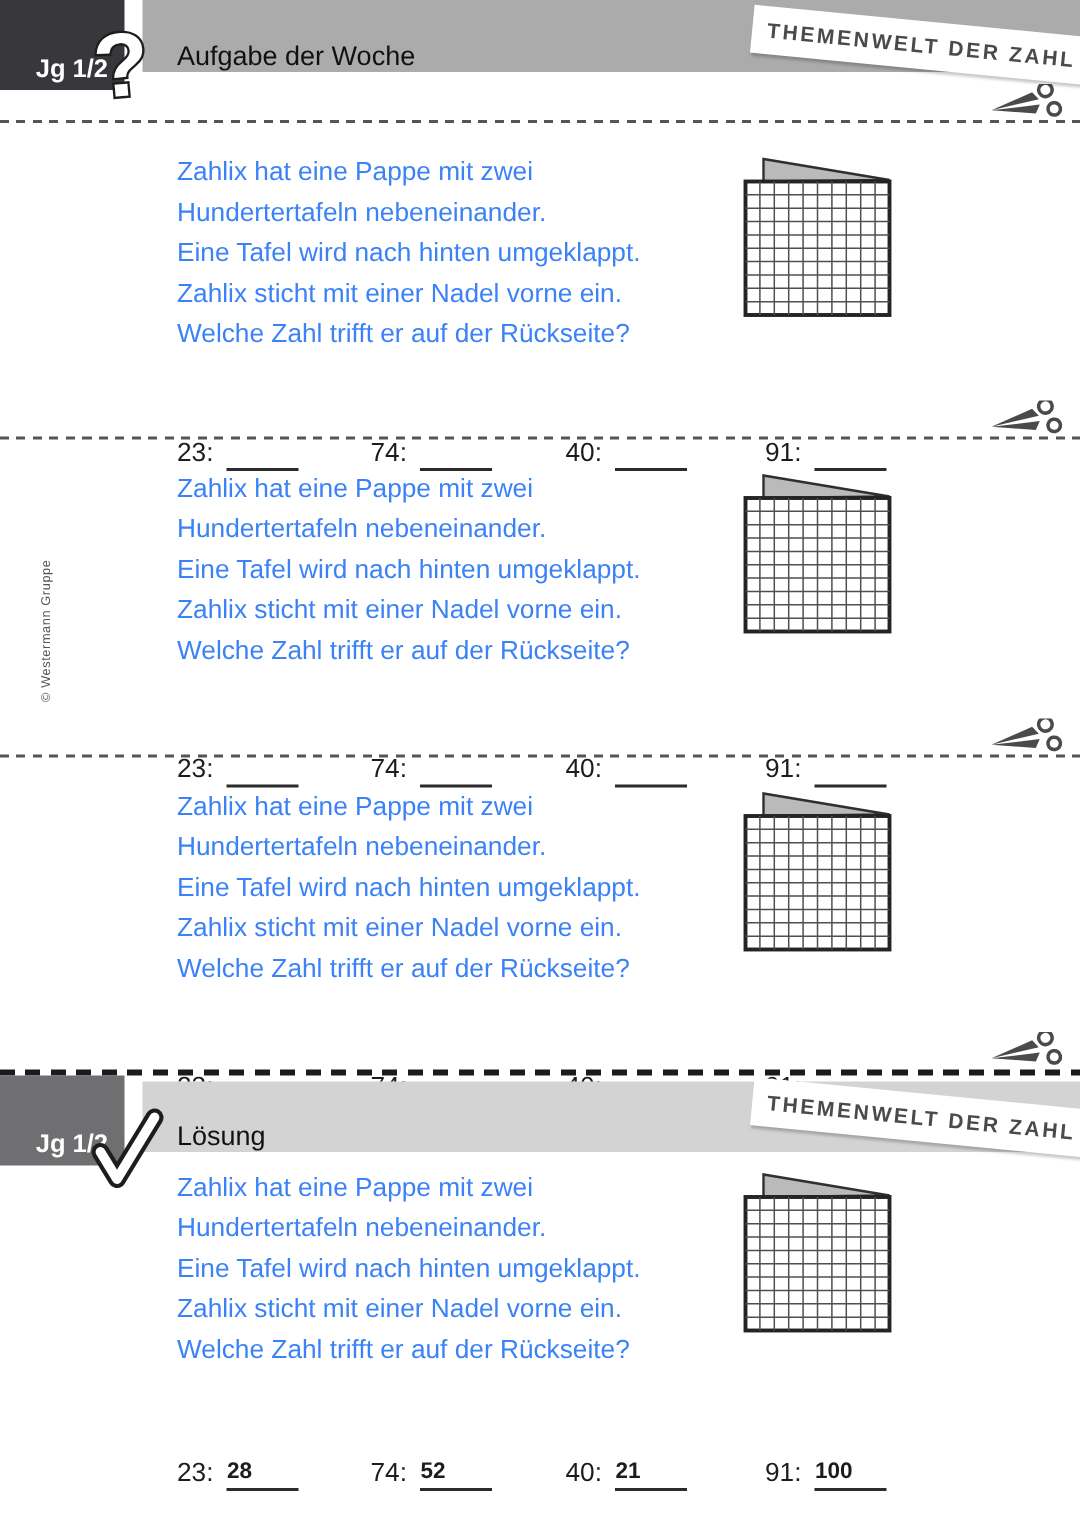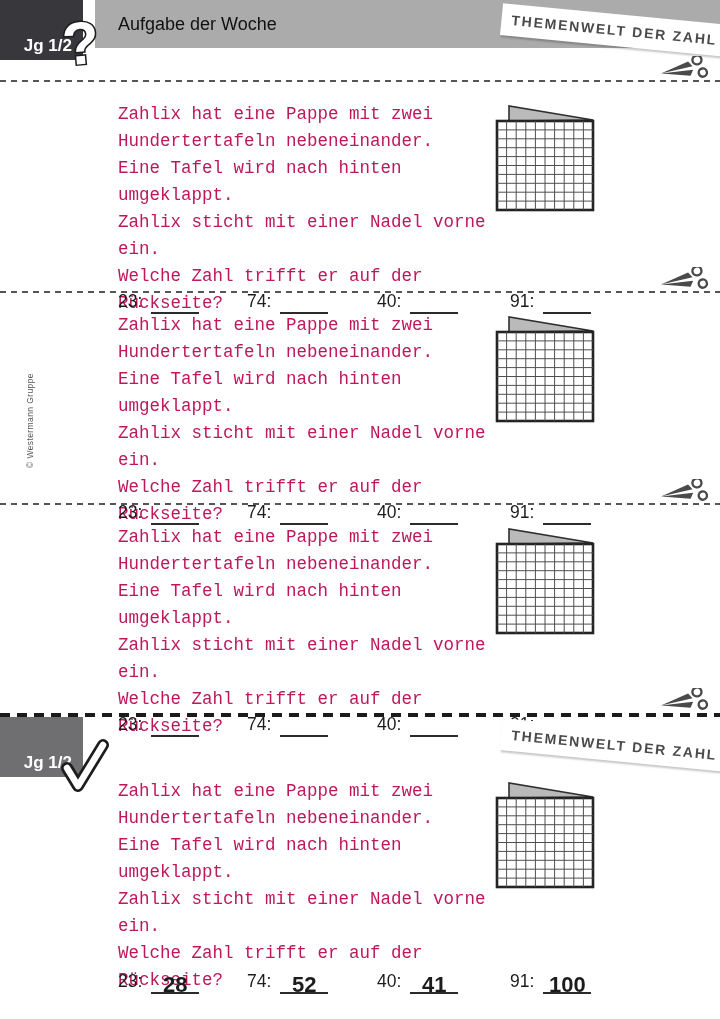--- a/index.html
+++ b/index.html
@@ -2,49 +2,49 @@
 <html><head>
 <meta charset="utf-8">
 <style>
   html,body{margin:0;padding:0;background:#e8e8e8;}
   .page{
     position:relative; width:720px; height:1019px; background:#ffffff;
     overflow:hidden; font-family:"Liberation Sans", sans-serif; color:#1c1c1c;
     margin:0 auto;
   }
   
-  .hbar{position:absolute;left:95px;width:625px;height:48px;background:#ababab;display:flex;align-items:center;}
+  .hbar{position:absolute;left:95px;width:625px;height:48px;background:#ababab;display:flex;align-items:flex-end;}
   .hbar.sol{top:721px;height:47px;background:#d3d3d4;}
   .hbar .title{margin-left:23px;font-size:18px;color:#111;}
   .htab{position:absolute;left:0;width:83px;height:60px;background:#38383c;color:#ffffff;
     font-weight:bold;font-size:17px;display:flex;align-items:flex-end;justify-content:flex-end;
     padding:0 11px 4px 0;box-sizing:border-box;z-index:2;}
   .htab.sol{top:717px;background:#6f6f72;}
   .hicon{position:absolute;z-index:3;}
   .badge{position:absolute;background:#ffffff;color:#4a4a4c;font-weight:bold;font-size:14px;
     letter-spacing:1.8px;padding:8px 10px;transform:rotate(5.5deg);
     box-shadow:1px 2px 2px rgba(0,0,0,0.22);white-space:nowrap;z-index:4;}
   
   .cutline{position:absolute;left:0;width:720px;height:2px;
     background:repeating-linear-gradient(to right,#555 0 6px,transparent 6px 11px);}
   .cutline.bold{height:4px;
     background:repeating-linear-gradient(to right,#1b1b1b 0 10px,transparent 10px 17px);}
   .scissors{position:absolute;left:658px;width:52px;height:27px;z-index:2;}
   
-  .task{position:absolute;left:118px;width:370px;font-size:17.5px;line-height:27px;color:#be185d;font-family:Liberation Mono, monospace;}
+  .task{position:absolute;left:118px;width:370px;font-size:17.5px;line-height:27px;color:#3b82f6;}
   
   .gridfig{position:absolute;left:494px;width:104px;height:112px;}
   .flap{fill:#bababa;stroke:#2f2f2f;stroke-width:1.6;}
   .gframe{fill:#ffffff;stroke:#242424;stroke-width:2.6;}
   .glines{stroke:#4f4f4f;stroke-width:1;fill:none;}
   
   .ans{position:absolute;display:flex;align-items:flex-end;font-size:17.5px;margin-top:48px;}
   .ans .lbl{padding-bottom:2px;}
   .ans .blank{width:48px;margin-left:9px;border-bottom:2.2px solid #2b2b2b;
-    text-align:center;font-weight:bold;font-size:22px;height:22px;box-sizing:border-box;}
+    font-weight:bold;font-size:15px;height:22px;box-sizing:border-box;}
   
   .copyright{position:absolute;left:25px;top:468px;transform:rotate(-90deg);transform-origin:0 0;
     font-size:8.5px;color:#555;letter-spacing:0.4px;white-space:nowrap;}
 </style>
 </head>
 <body>
 
 <div class="page">
 
   <div class="hbar">
@@ -180,20 +180,23 @@
   </div>
   <div class="ans" style="left:377px;top:666px;">
     <span class="lbl">40:</span>
     <span class="blank"></span>
   </div>
   <div class="ans" style="left:510px;top:666px;">
     <span class="lbl">91:</span>
     <span class="blank"></span>
   </div>
 
+  <div class="hbar sol">
+    <span class="title">Lösung</span>
+  </div>
   <div class="htab sol">
     <span>Jg 1/2</span>
   </div>
   <svg class="hicon" style="left:58px;top:738px;" width="52" height="56" viewBox="0 0 52 56">
     <path d="M9,30 L20,48 L45,7" fill="none" stroke="#1d1d1d" stroke-width="12" stroke-linecap="round" stroke-linejoin="round"></path>
     <path d="M9,30 L20,48 L45,7" fill="none" stroke="#ffffff" stroke-width="6.5" stroke-linecap="round" stroke-linejoin="round"></path>
   </svg>
   <div class="badge" style="left:501px;top:729px;">
     <span>THEMENWELT DER ZAHL</span>
   </div>
@@ -213,20 +216,20 @@
   <div class="ans" style="left:118px;top:923px;">
     <span class="lbl">23:</span>
     <span class="blank">28</span>
   </div>
   <div class="ans" style="left:247px;top:923px;">
     <span class="lbl">74:</span>
     <span class="blank">52</span>
   </div>
   <div class="ans" style="left:377px;top:923px;">
     <span class="lbl">40:</span>
-    <span class="blank">41</span>
+    <span class="blank">21</span>
   </div>
   <div class="ans" style="left:510px;top:923px;">
     <span class="lbl">91:</span>
     <span class="blank">100</span>
   </div>
 
 </div>
 
 </body></html>

